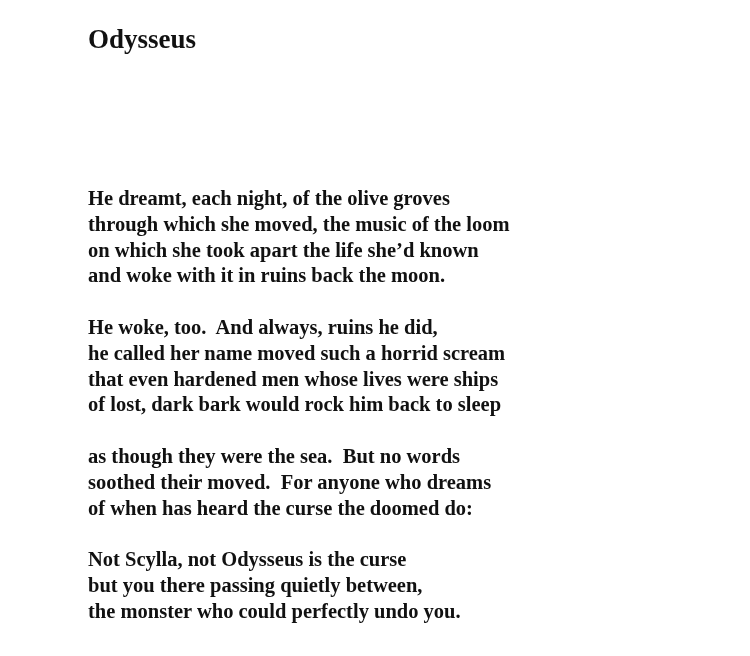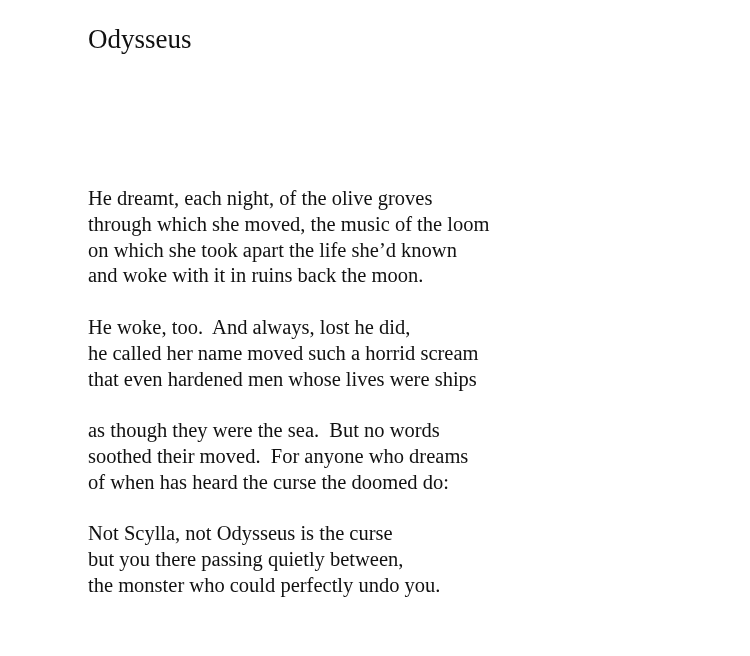--- a/index.html
+++ b/index.html
@@ -15,53 +15,55 @@
       color: #111111;
       font-family: "Liberation Serif", "DejaVu Serif", serif;
     }
     .title {
       position: absolute;
       left: 88px;
       top: 22px;
       font-size: 27px;
       line-height: 34px;
       margin: 0;
-      font-weight: normal;
+      font-weight: bold;
     }
     .poem {
       position: absolute;
       left: 88px;
       top: 186px;
       font-size: 20.5px;
       line-height: 25.8px;
     }
     .stanza {
       margin: 0 0 25.8px 0;
     }
     .line {
       display: block;
       white-space: pre;
+      font-weight: bold;
     }
   </style>
 </head>
 <body>
 
 <h1 class="title">Odysseus</h1>
 
 <div class="poem">
   <p class="stanza">
     <span class="line">He dreamt, each night, of the olive groves</span>
     <span class="line">through which she moved, the music of the loom</span>
     <span class="line">on which she took apart the life she’d known</span>
     <span class="line">and woke with it in ruins back the moon.</span>
   </p>
   <p class="stanza">
-    <span class="line">He woke, too.  And always, lost he did,</span>
+    <span class="line">He woke, too.  And always, ruins he did,</span>
     <span class="line">he called her name moved such a horrid scream</span>
     <span class="line">that even hardened men whose lives were ships</span>
+    <span class="line">of lost, dark bark would rock him back to sleep</span>
   </p>
   <p class="stanza">
     <span class="line">as though they were the sea.  But no words</span>
     <span class="line">soothed their moved.  For anyone who dreams</span>
     <span class="line">of when has heard the curse the doomed do:</span>
   </p>
   <p class="stanza">
     <span class="line">Not Scylla, not Odysseus is the curse</span>
     <span class="line">but you there passing quietly between,</span>
     <span class="line">the monster who could perfectly undo you.</span>

